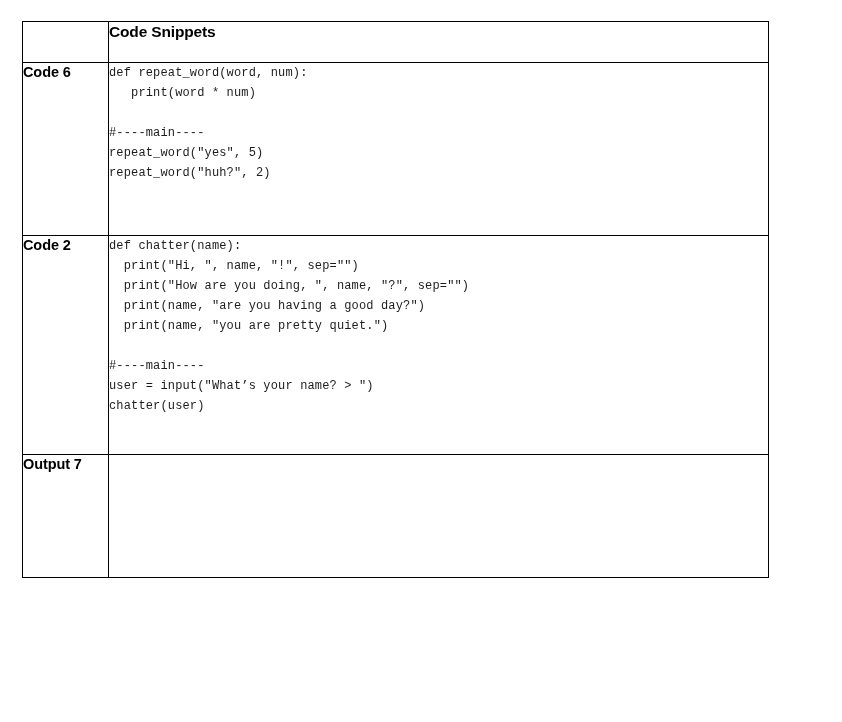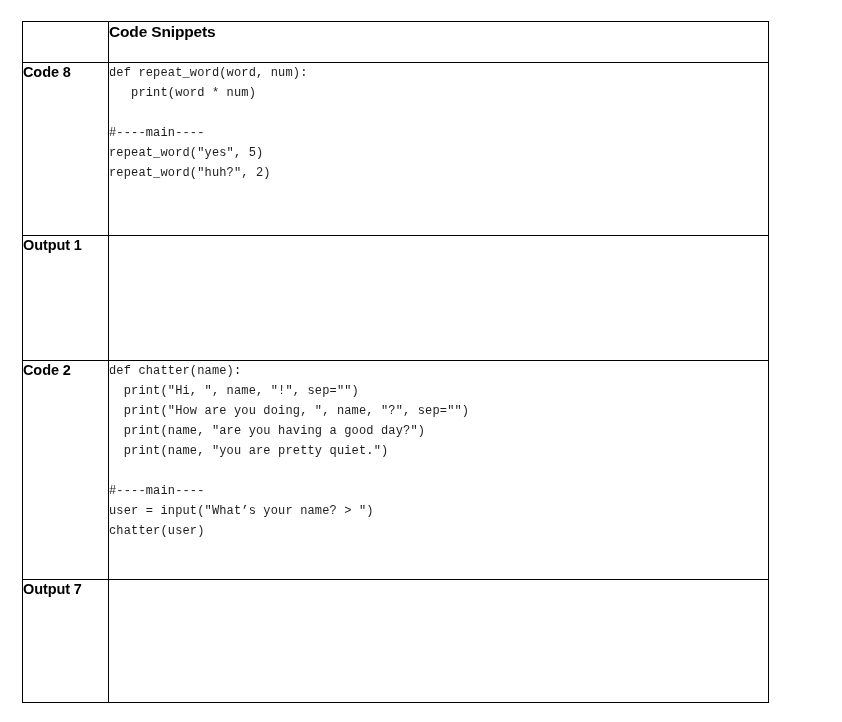--- a/index.html
+++ b/index.html
@@ -126,42 +126,34 @@
         <td class="label-cell blank">
           <span class="cellbox"></span>
         </td>
         <td class="header-cell">
           <span class="cellbox">Code Snippets</span>
         </td>
       </tr>
 
       <tr class="row-code1">
         <td class="label-cell">
-          <span class="cellbox">Code 8</span>
+          <span class="cellbox">Code 6</span>
         </td>
         <td class="code-cell">
           <pre class="cellbox">def repeat_word(word, num):
    print(word * num)
 
 #----main----
 repeat_word("yes", 5)
 repeat_word("huh?", 2)
 
 </pre>
         </td>
       </tr>
 
-      <tr class="row-output1">
-        <td class="label-cell">
-          <span class="cellbox">Output 1</span>
-        </td>
-        <td class="output-cell">
-          <span class="cellbox"></span>
-        </td>
-      </tr>
 
       <tr class="row-code2">
         <td class="label-cell">
           <span class="cellbox">Code 2</span>
         </td>
         <td class="code-cell">
           <pre class="cellbox">def chatter(name):
   print("Hi, ", name, "!", sep="")
   print("How are you doing, ", name, "?", sep="")
   print(name, "are you having a good day?")

